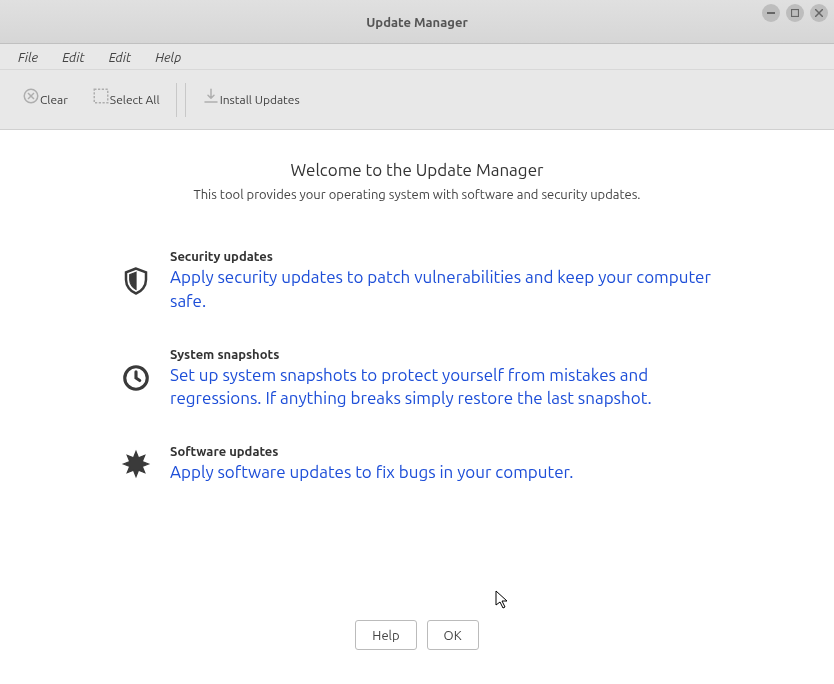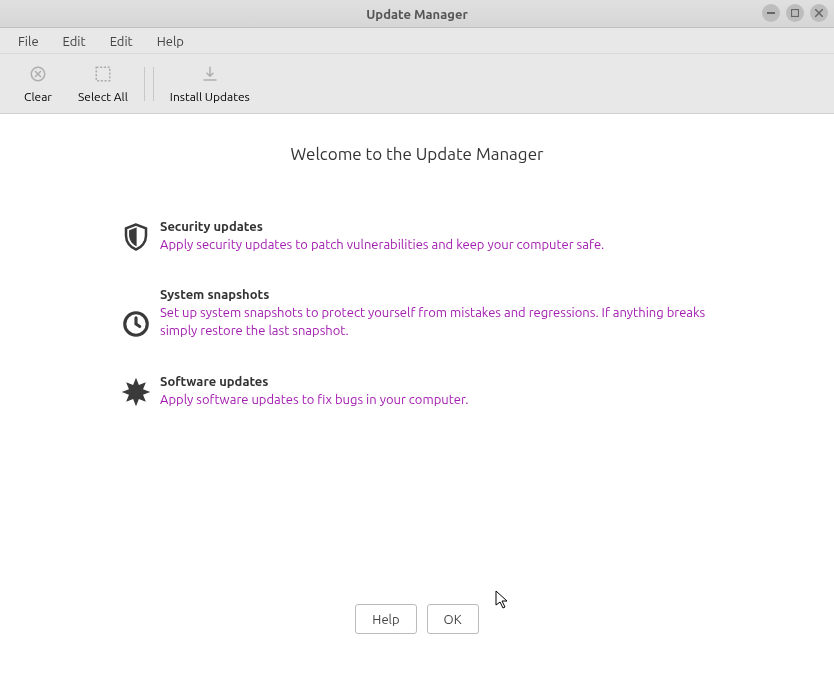--- a/index.html
+++ b/index.html
@@ -10,21 +10,21 @@
     }
 
     body {
       width: 834px;
       height: 684px;
       background: #e8e8e8;
       overflow: hidden;
     }
 
     .titlebar {
-      height: 28px;
+      height: 44px;
       background: linear-gradient(to bottom, #e0e0e0, #d6d6d6);
       display: flex;
       align-items: center;
       justify-content: center;
       position: relative;
       border-bottom: 1px solid #c0c0c0;
     }
 
     .title {
       font-size: 13px;
@@ -54,46 +54,47 @@
     }
 
     .menubar {
       height: 26px;
       background: #e8e8e8;
       display: flex;
       align-items: center;
       padding: 0 8px;
       gap: 4px;
       border-bottom: 1px solid #d8d8d8;
+      font-style: italic;
     }
 
     .menu-item {
       padding: 3px 10px;
       font-size: 13px;
       color: #444;
       cursor: pointer;
     }
 
     .toolbar {
       height: 60px;
       background: #e8e8e8;
       display: flex;
       align-items: center;
       padding: 0 10px;
       border-bottom: 1px solid #d0d0d0;
     }
 
     .toolbar-btn {
       display: flex;
-      flex-direction: column;
+      flex-direction: row;
       align-items: center;
       justify-content: center;
       padding: 4px 12px;
       font-size: 12px;
-      color: #000000;
+      color: #404040;
       cursor: pointer;
       height: 52px;
       min-width: 56px;
     }
 
     .toolbar-btn .icon {
       font-size: 18px;
       margin-bottom: 4px;
       opacity: 0.6;
     }
@@ -130,22 +131,22 @@
       color: #444;
     }
 
     .info-sections {
       margin-top: 40px;
       padding: 0 60px;
     }
 
     .info-block {
       display: flex;
-      align-items: flex-end;
-      gap: 8px;
+      align-items: center;
+      gap: 18px;
       margin-bottom: 34px;
     }
 
     .info-icon {
       width: 32px;
       height: 32px;
       flex-shrink: 0;
       display: flex;
       align-items: center;
       justify-content: center;
@@ -163,22 +164,22 @@
     }
 
     .info-title {
       font-size: 13px;
       font-weight: 700;
       color: #333;
       margin-bottom: 2px;
     }
 
     .info-desc {
-      font-size: 13px;
-      color: #a21caf;
+      font-size: 17px;
+      color: #1d4ed8;
       line-height: 1.4;
     }
 
     .recommendation {
       padding: 0 60px;
       font-size: 13px;
       color: #444;
       line-height: 1.45;
       margin-top: 10px;
     }
@@ -270,20 +271,21 @@
           <path d="M12 3v12m0 0l-4-4m4 4l4-4M4 20h16" stroke-linecap="round"></path>
         </svg>
     </span>
     <span>Install Updates</span>
   </div>
 </div>
 
 <div class="content">
   <div class="welcome-header">
     <div class="welcome-title">Welcome to the Update Manager</div>
+    <div class="welcome-subtitle">This tool provides your operating system with software and security updates.</div>
   </div>
 
   <div class="info-sections">
 
     <div class="info-block">
       <div class="info-icon">
         <svg viewBox="0 0 24 24">
             <path d="M12 2 L4 5 V11 C4 16 7.5 20.5 12 22 C16.5 20.5 20 16 20 11 V5 Z" fill="none" stroke="#3a3a3a" stroke-width="2"></path>
             <path d="M12 5 L7 7 V11 C7 14.5 9.5 17.5 12 18.7 V5 Z" fill="#3a3a3a"></path>
           </svg>

